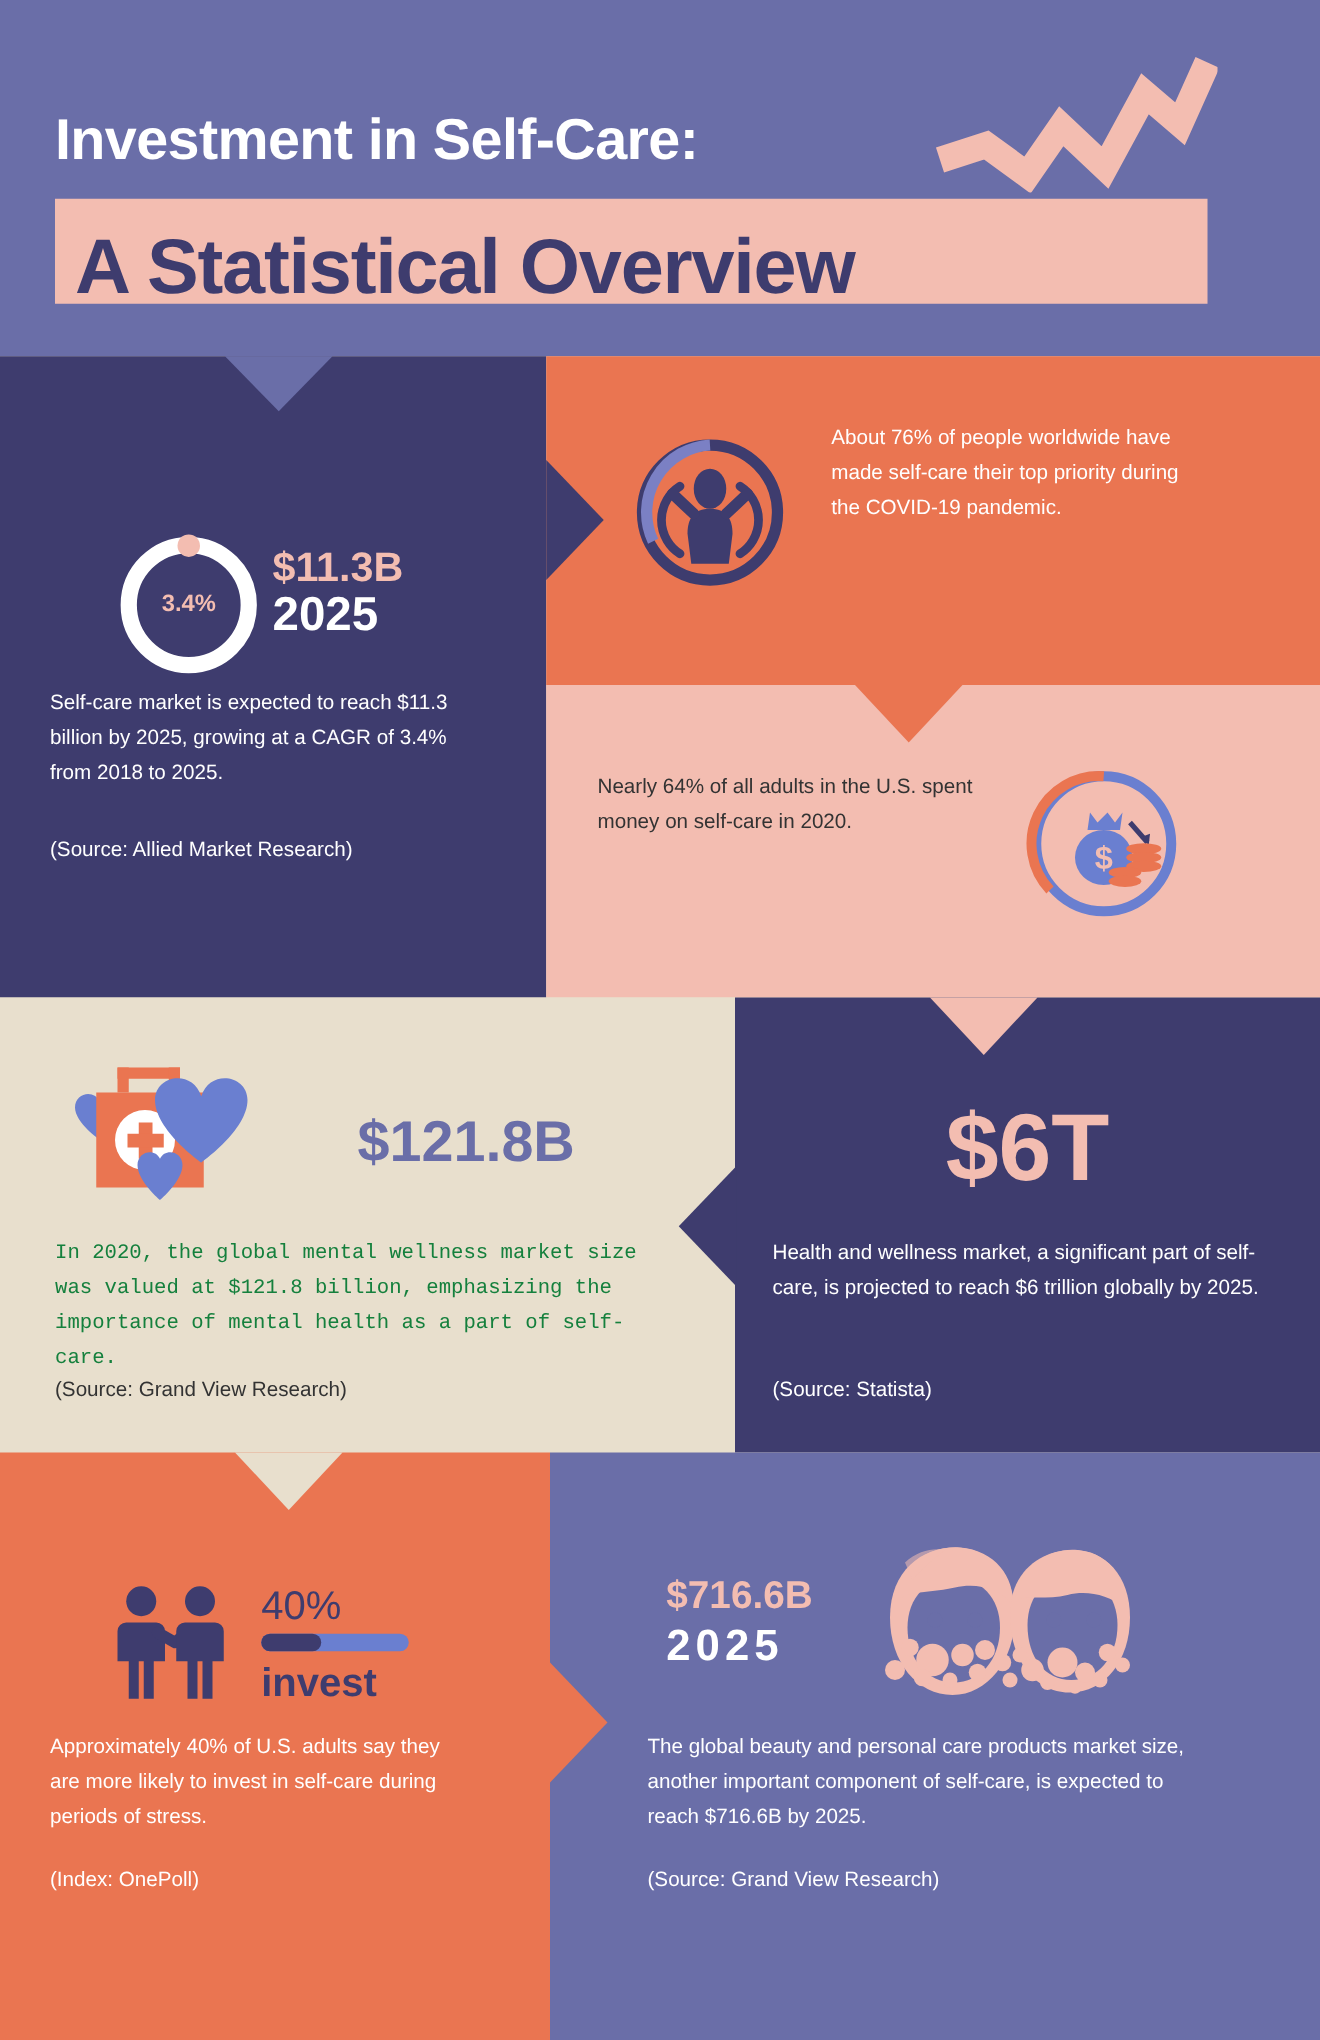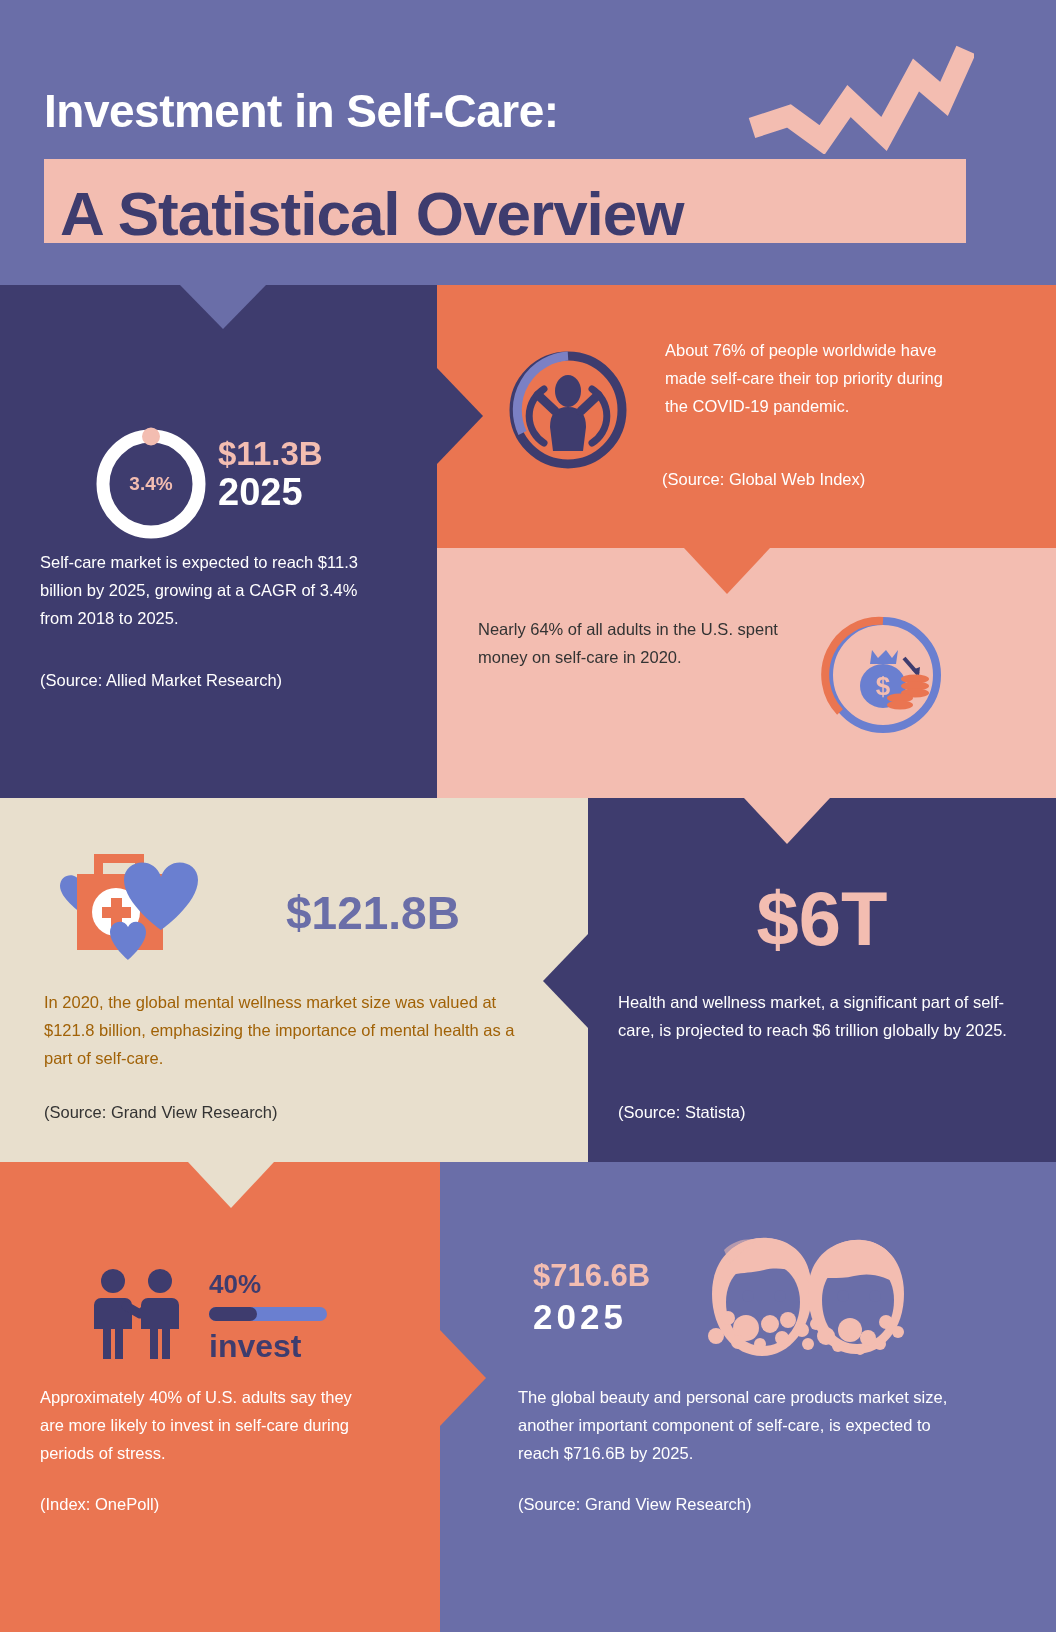--- a/index.html
+++ b/index.html
@@ -136,21 +136,22 @@
     left:0; top:798px; width:588px; height:364px;
     background:#e8dfcd;
   }
   .icon-kit { position:absolute; left:42px; top:838px; }
   .stat-1218b {
     position:absolute; left:286px; top:886px;
     font-size:46px; font-weight:bold; color:#6a6ea8;text-align:right;
   }
   .txt-beige {
     position:absolute; left:44px; top:988px; width:490px;
-    color:#a16207;
+    color:#15803d;
+    font-family:Liberation Mono, monospace;
   }
   .src-beige {
     position:absolute; left:44px; top:1098px; width:460px;
     color:#333333;
   }
 
   
   .b-navy2 {
     left:588px; top:798px; width:468px; height:364px;
     background:#3e3c6e;
@@ -194,21 +195,21 @@
     position:absolute; left:188px; top:1162px;
     width:0; height:0;
     border-left:43px solid transparent;
     border-right:43px solid transparent;
     border-top:46px solid #e8dfcd;
     z-index:6;
   }
   .icon-people { position:absolute; left:88px; top:1268px; }
   .stat-40 {
     position:absolute; left:209px; top:1262px;
-    font-size:26px; font-weight:bold; color:#3e3c6e; line-height:44px;
+    font-size:32px; font-weight:normal; color:#3e3c6e; line-height:44px;
   }
   .bar-track {
     position:absolute; left:209px; top:1307px;
     width:118px; height:14px; border-radius:7px;
     background:#6a7fd0;
   }
   .bar-fill {
     position:absolute; left:0; top:0;
     width:48px; height:14px; border-radius:7px;
     background:#3e3c6e;
@@ -294,21 +295,20 @@
     <path d="M63 9 A54 54 0 0 0 17.5 86" fill="none" stroke="#7b80c4" stroke-width="9"></path>
     <path d="M39 42 A32 32 0 0 0 39 96" fill="none" stroke="#3e3c6e" stroke-width="7" stroke-linecap="round"></path>
     <path d="M87 42 A32 32 0 0 1 87 96" fill="none" stroke="#3e3c6e" stroke-width="7" stroke-linecap="round"></path>
     <ellipse cx="63" cy="44" rx="13" ry="16" fill="#3e3c6e"></ellipse>
     <path d="M63 60 C50 60 45 68 45 80 L48 104 L78 104 L81 80 C81 68 76 60 63 60 Z" fill="#3e3c6e"></path>
     <path d="M50 64 L33 48" stroke="#3e3c6e" stroke-width="9" stroke-linecap="round" fill="none"></path>
     <path d="M76 64 L93 48" stroke="#3e3c6e" stroke-width="9" stroke-linecap="round" fill="none"></path>
   </svg>
 
   <div class="body-text txt-orange1">About 76% of people worldwide have made self-care their top priority during the COVID-19 pandemic.</div>
-  <div class="source-text src-orange1">(Source: Global Web Index)</div>
 
   <div class="block b-pink1"></div>
   <div class="arrow-orange-down"></div>
 
   <div class="body-text txt-pink1">Nearly 64% of all adults in the U.S. spent money on self-care in 2020.</div>
 
   <svg class="icon-money" width="126" height="126" viewBox="0 0 126 126">
     <circle cx="63" cy="63" r="54" fill="none" stroke="#6a7fd0" stroke-width="8"></circle>
     <path d="M63 9 A54 54 0 0 0 20 100" fill="none" stroke="#ea7551" stroke-width="8"></path>
     <path d="M52 38 L58 46 L66 38 L72 46 L78 38 L76 52 L50 52 Z" fill="#6a7fd0"></path>

